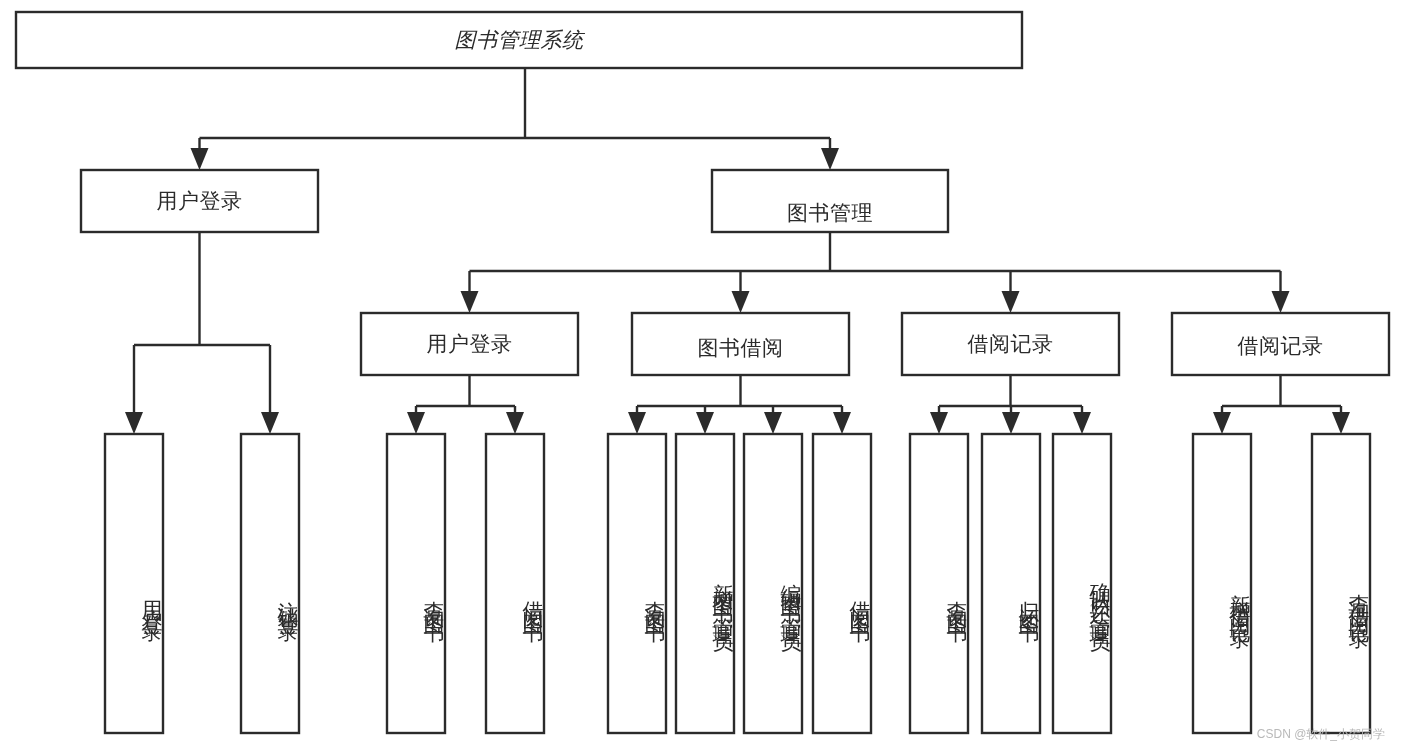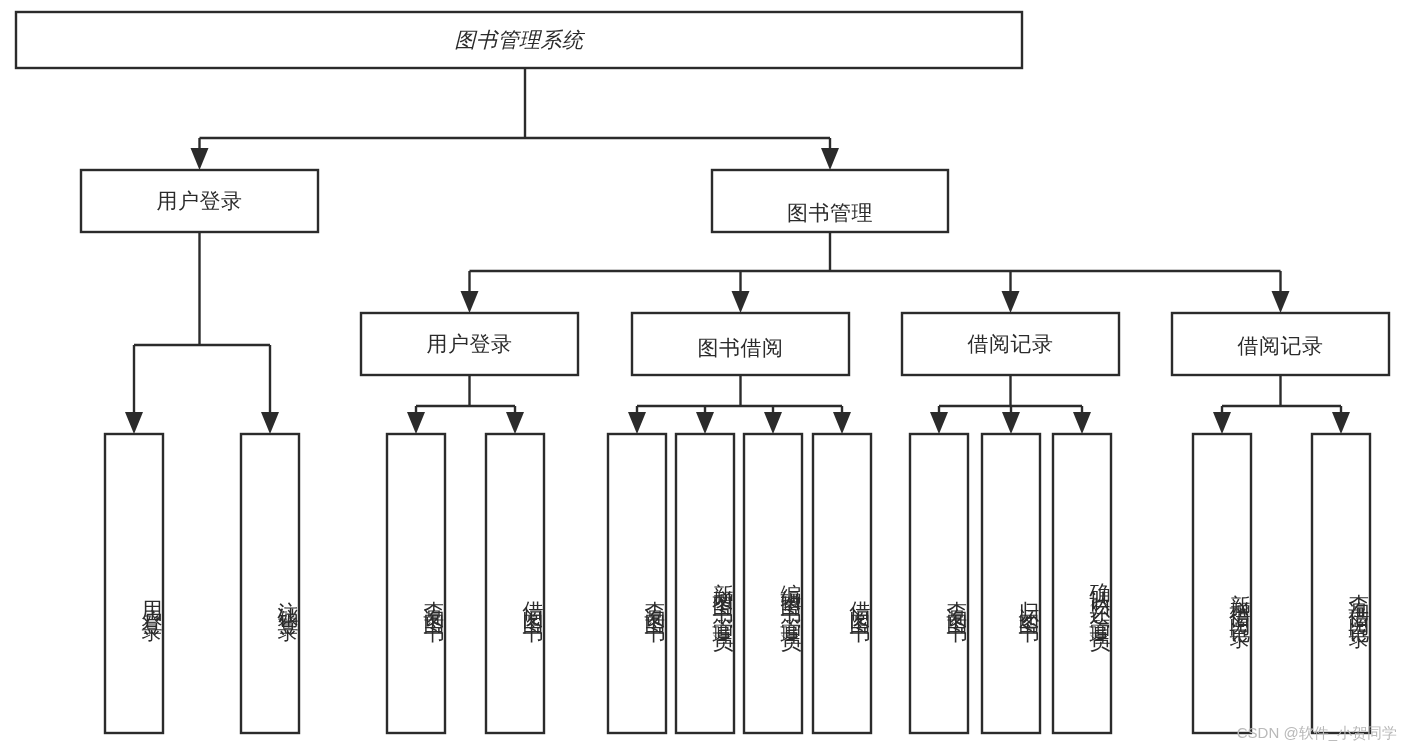--- a/index.html
+++ b/index.html
@@ -59,23 +59,23 @@
     text-orientation: upright;
     font-size: 21px;
     color: #2b2b2b;
     letter-spacing: 7px;
     line-height: 1;
     white-space: nowrap;
     pointer-events: none;
   }
   .watermark {
     position: absolute;
-    right: 8px;
+    right: 20px;
     bottom: 4px;
-    font-size: 15px;
+    font-size: 12px;
     color: #b9b9b9;
     white-space: nowrap;
     pointer-events: none;
   }
 </style>
 </head>
 <body>
 
 <div id="canvas">
 

